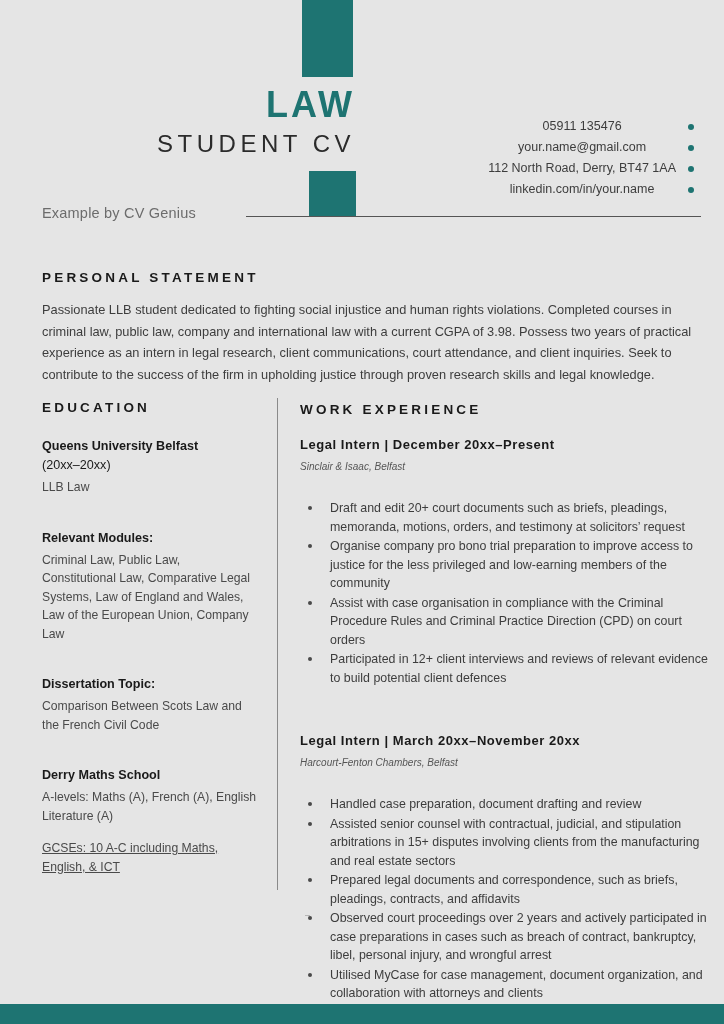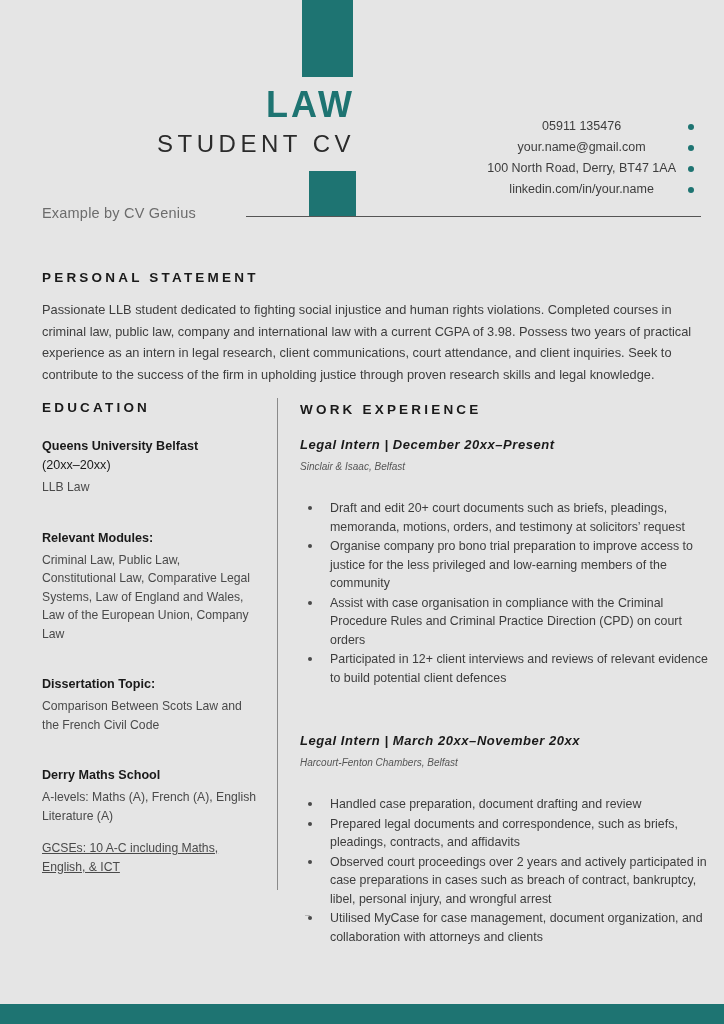--- a/index.html
+++ b/index.html
@@ -190,21 +190,20 @@
 
   .job { margin-top: 18px; }
   .job.second { margin-top: 44px; }
 
   .job-title {
     font-size: 13px;
     font-weight: 700;
     color: #1a1a1a;
     letter-spacing: 0.55px;
     line-height: 20px;
-    font-style: italic;
   }
   .job-company {
     font-size: 10px;
     font-style: italic;
     color: #555555;
     line-height: 20px;
     margin-top: 2px;
   }
   .job-bullets {
     margin-top: 22px;
@@ -254,21 +253,21 @@
     <ul class="contact-list">
       <li class="contact-item">
         <span>05911 135476</span>
         <span class="contact-dot"></span>
       </li>
       <li class="contact-item">
         <span>your.name@gmail.com</span>
         <span class="contact-dot"></span>
       </li>
       <li class="contact-item">
-        <span>100 North Road, Derry, BT47 1AA</span>
+        <span>112 North Road, Derry, BT47 1AA</span>
         <span class="contact-dot"></span>
       </li>
       <li class="contact-item">
         <span>linkedin.com/in/your.name</span>
         <span class="contact-dot"></span>
       </li>
     </ul>
 
     <div class="byline">Example by CV Genius</div>
     <div class="header-rule"></div>
@@ -319,20 +318,21 @@
         <li><span class="bullet-dot"></span><span>Assist with case organisation in compliance with the Criminal Procedure Rules and Criminal Practice Direction (CPD) on court orders</span></li>
         <li><span class="bullet-dot"></span><span>Participated in 12+ client interviews and reviews of relevant evidence to build potential client defences</span></li>
       </ul>
     </div>
 
     <div class="job second">
       <div class="job-title">Legal Intern | March 20xx–November 20xx</div>
       <div class="job-company">Harcourt-Fenton Chambers, Belfast</div>
       <ul class="job-bullets">
         <li><span class="bullet-dot"></span><span>Handled case preparation, document drafting and review</span></li>
+        <li><span class="bullet-dot"></span><span>Assisted senior counsel with contractual, judicial, and stipulation arbitrations in 15+ disputes involving clients from the manufacturing and real estate sectors</span></li>
         <li><span class="bullet-dot"></span><span>Prepared legal documents and correspondence, such as briefs, pleadings, contracts, and affidavits</span></li>
         <li><span class="bullet-dot"></span><span>Observed court proceedings over 2 years and actively participated in case preparations in cases such as breach of contract, bankruptcy, libel, personal injury, and wrongful arrest</span></li>
         <li><span class="bullet-dot"></span><span>Utilised MyCase for case management, document organization, and collaboration with attorneys and clients</span></li>
       </ul>
     </div>
   </div>
 
   <div class="trailing-mark"></div>
 
   <div class="bottom-bar"></div>

